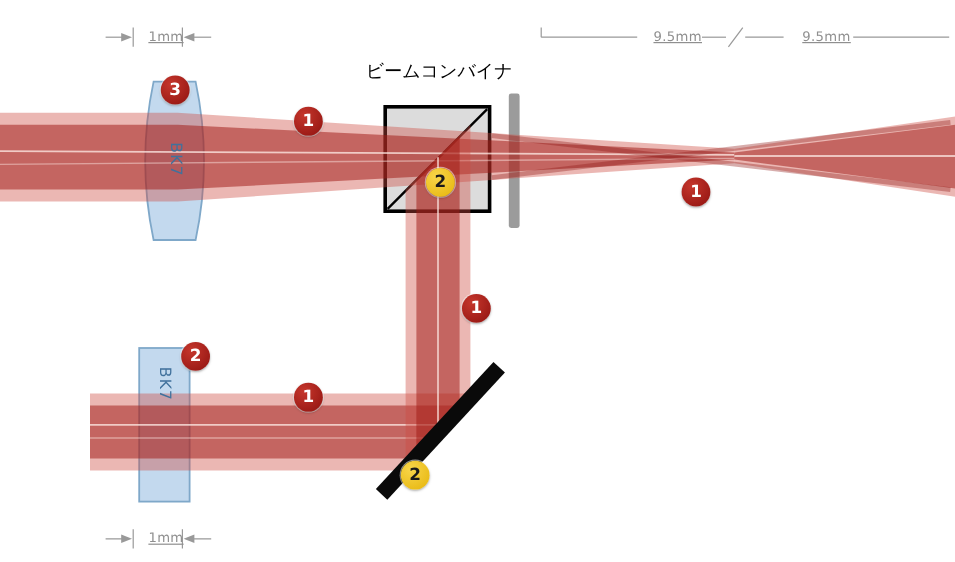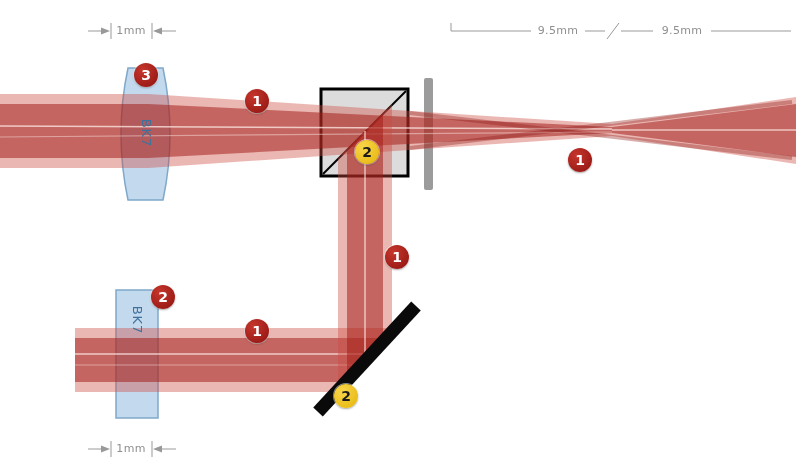--- a/index.html
+++ b/index.html
@@ -11,22 +11,23 @@
   .badge{
     position:absolute;width:24px;height:24px;border-radius:50%;
     display:flex;align-items:center;justify-content:center;
     font-size:14px;font-weight:bold;line-height:1;
     box-shadow:0 1px 2px rgba(0,0,0,0.35), 0 0 0 1px rgba(255,255,255,0.55);
     z-index:6;user-select:none;
   }
   .badge.red{background:radial-gradient(circle at 35% 30%, #c5362c, #8f120f);color:#fff;}
   .badge.yellow{background:radial-gradient(circle at 35% 30%, #f8d54a, #e5b409);color:#1a1a1a;}
   .dim-text{
-    position:absolute;font-size:11px;color:#8f8f8f;text-align:center;z-index:5;
+    position:absolute;font-size:11px;color:#8f8f8f;text-align:right;z-index:5;
     letter-spacing:0.3px;
+    text-decoration:underline;
   }
   .combiner-label{
     position:absolute;left:282px;top:50px;width:168px;text-align:center;
     font-size:15px;color:#000;z-index:5;
   }
   .glass-label{
     position:absolute;font-size:13px;color:#40719c;letter-spacing:1px;z-index:4;
     transform:translate(-50%,-50%) rotate(90deg);transform-origin:center;
   }
 </style>
@@ -106,20 +107,21 @@
     <g stroke="#999999" stroke-width="1">
       <line x1="451" y1="23" x2="451" y2="31"></line>
       <line x1="451" y1="31" x2="531" y2="31"></line>
       <line x1="585" y1="31" x2="605" y2="31"></line>
       <line x1="607" y1="39" x2="619" y2="23"></line>
       <line x1="621" y1="31" x2="653" y2="31"></line>
       <line x1="711" y1="31" x2="791" y2="31"></line>
     </g>
   </svg>
 
+  <div class="combiner-label">ビームコンバイナ</div>
 
   <div class="glass-label" style="left:146px;top:133px;">BK7</div>
 
   <div class="glass-label" style="left:137px;top:320px;">BK7</div>
 
   <div class="dim-text" style="left:109px;top:24px;width:44px;">1mm</div>
   <div class="dim-text" style="left:109px;top:442px;width:44px;">1mm</div>
   <div class="dim-text" style="left:531px;top:24px;width:54px;">9.5mm</div>
   <div class="dim-text" style="left:655px;top:24px;width:54px;">9.5mm</div>
 

